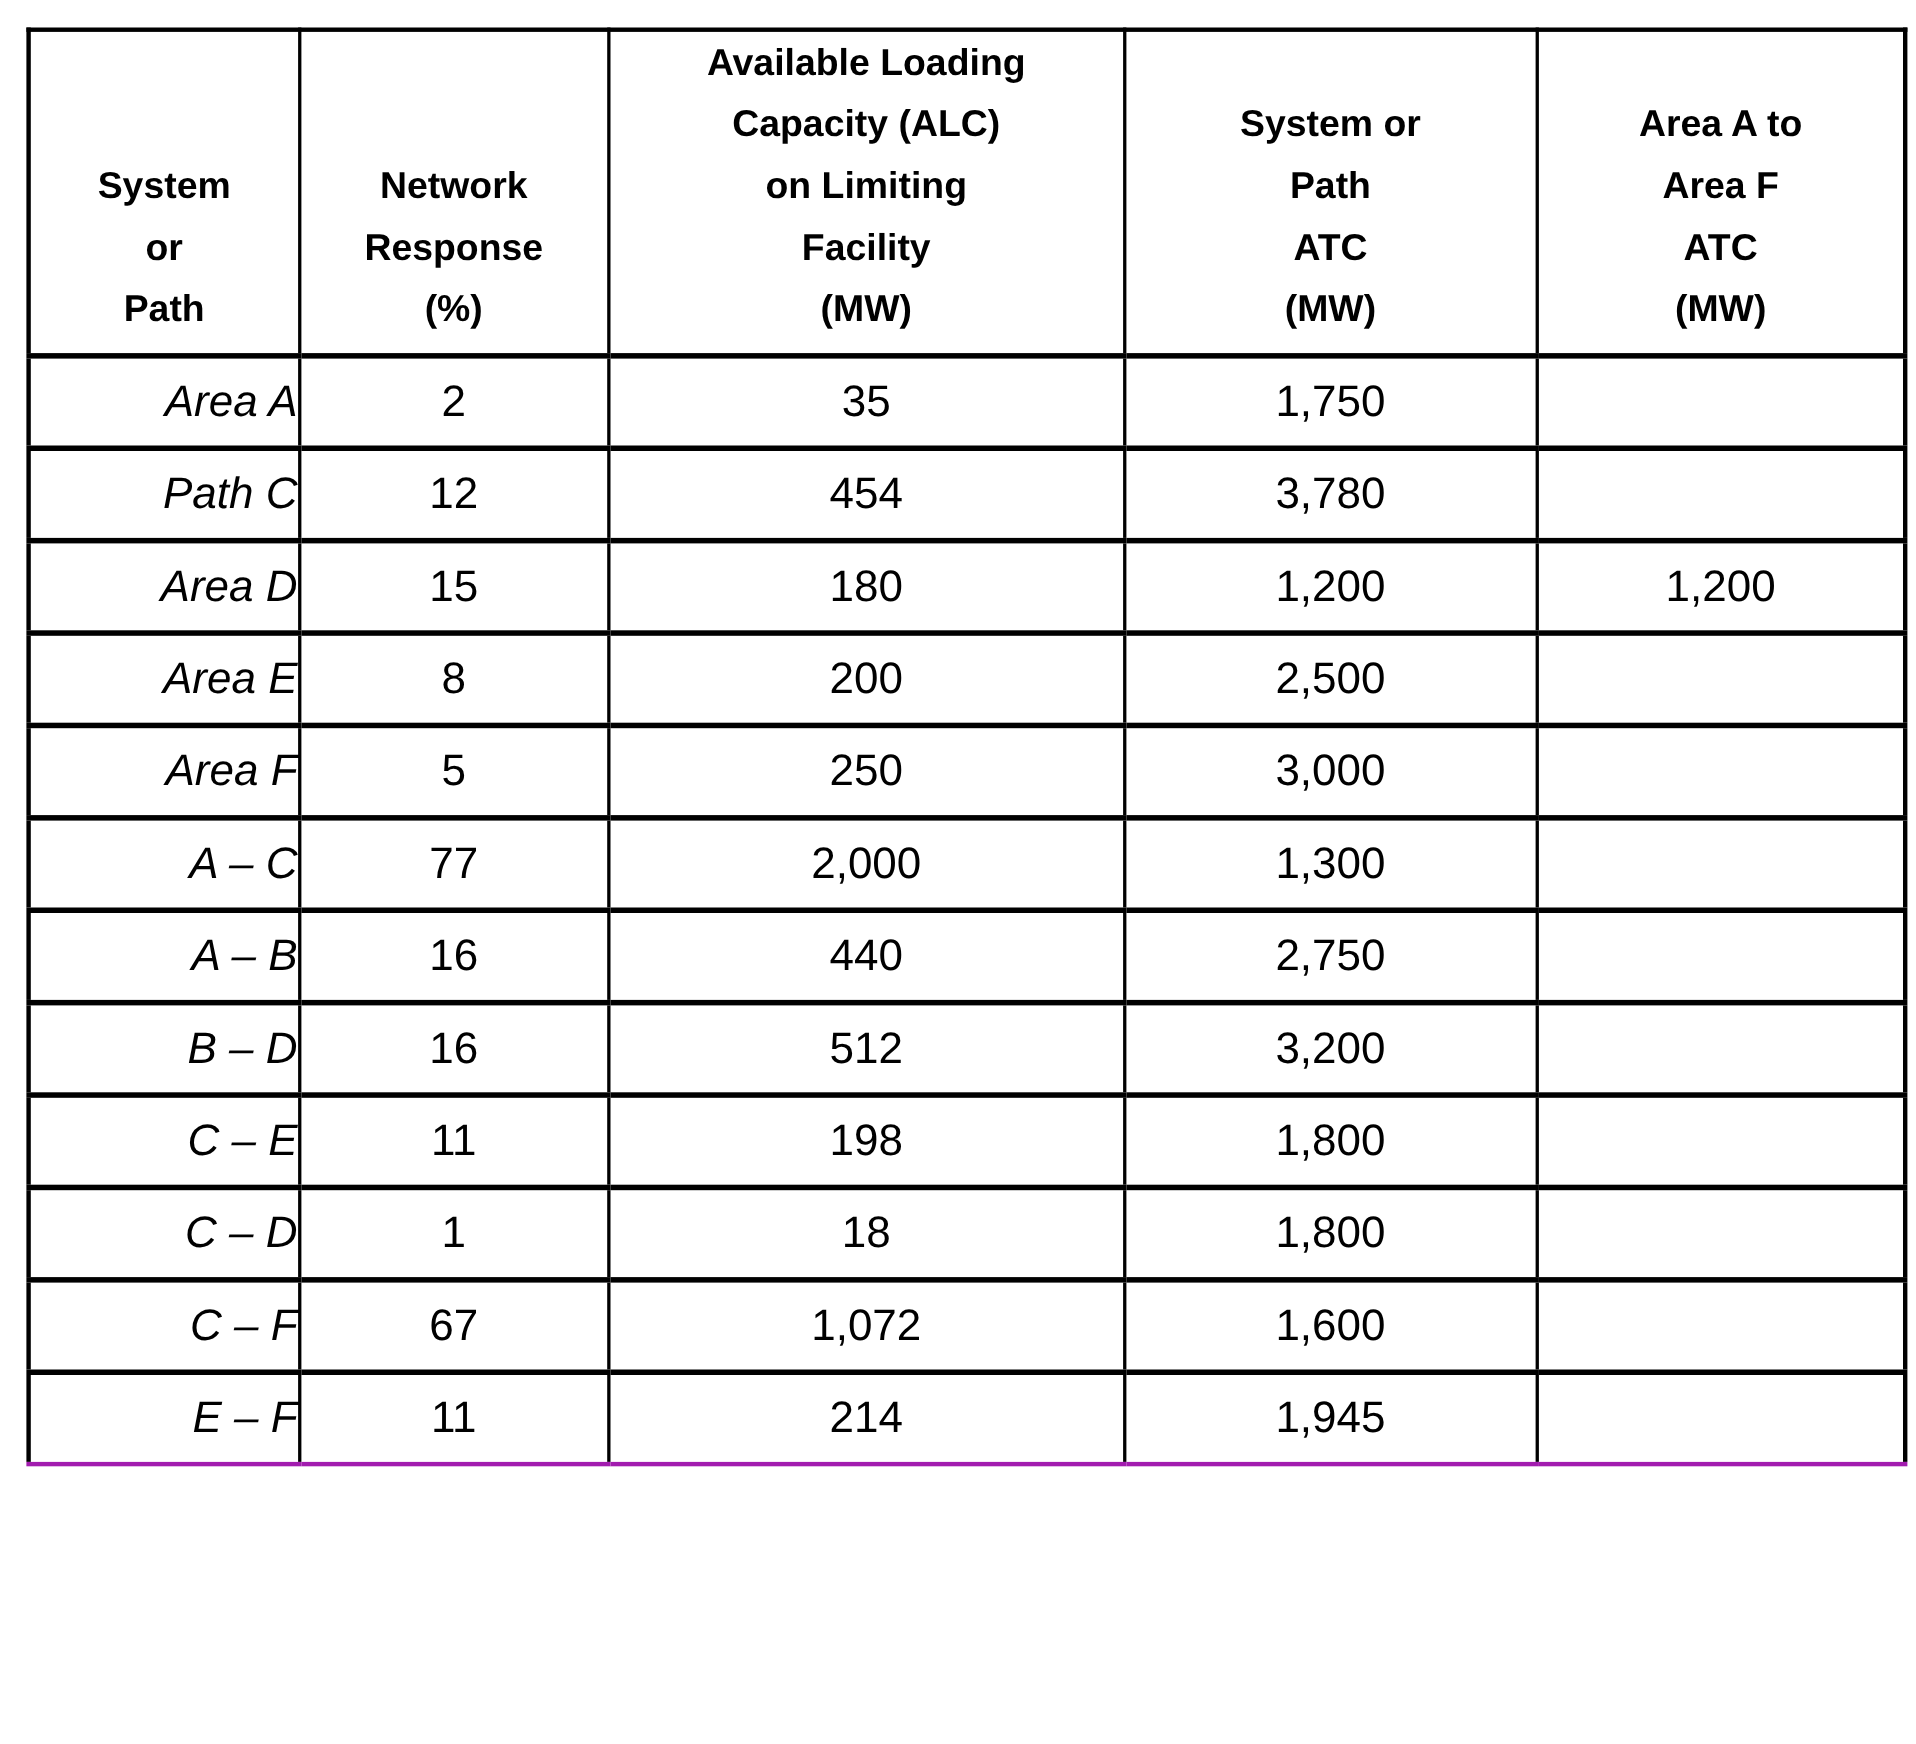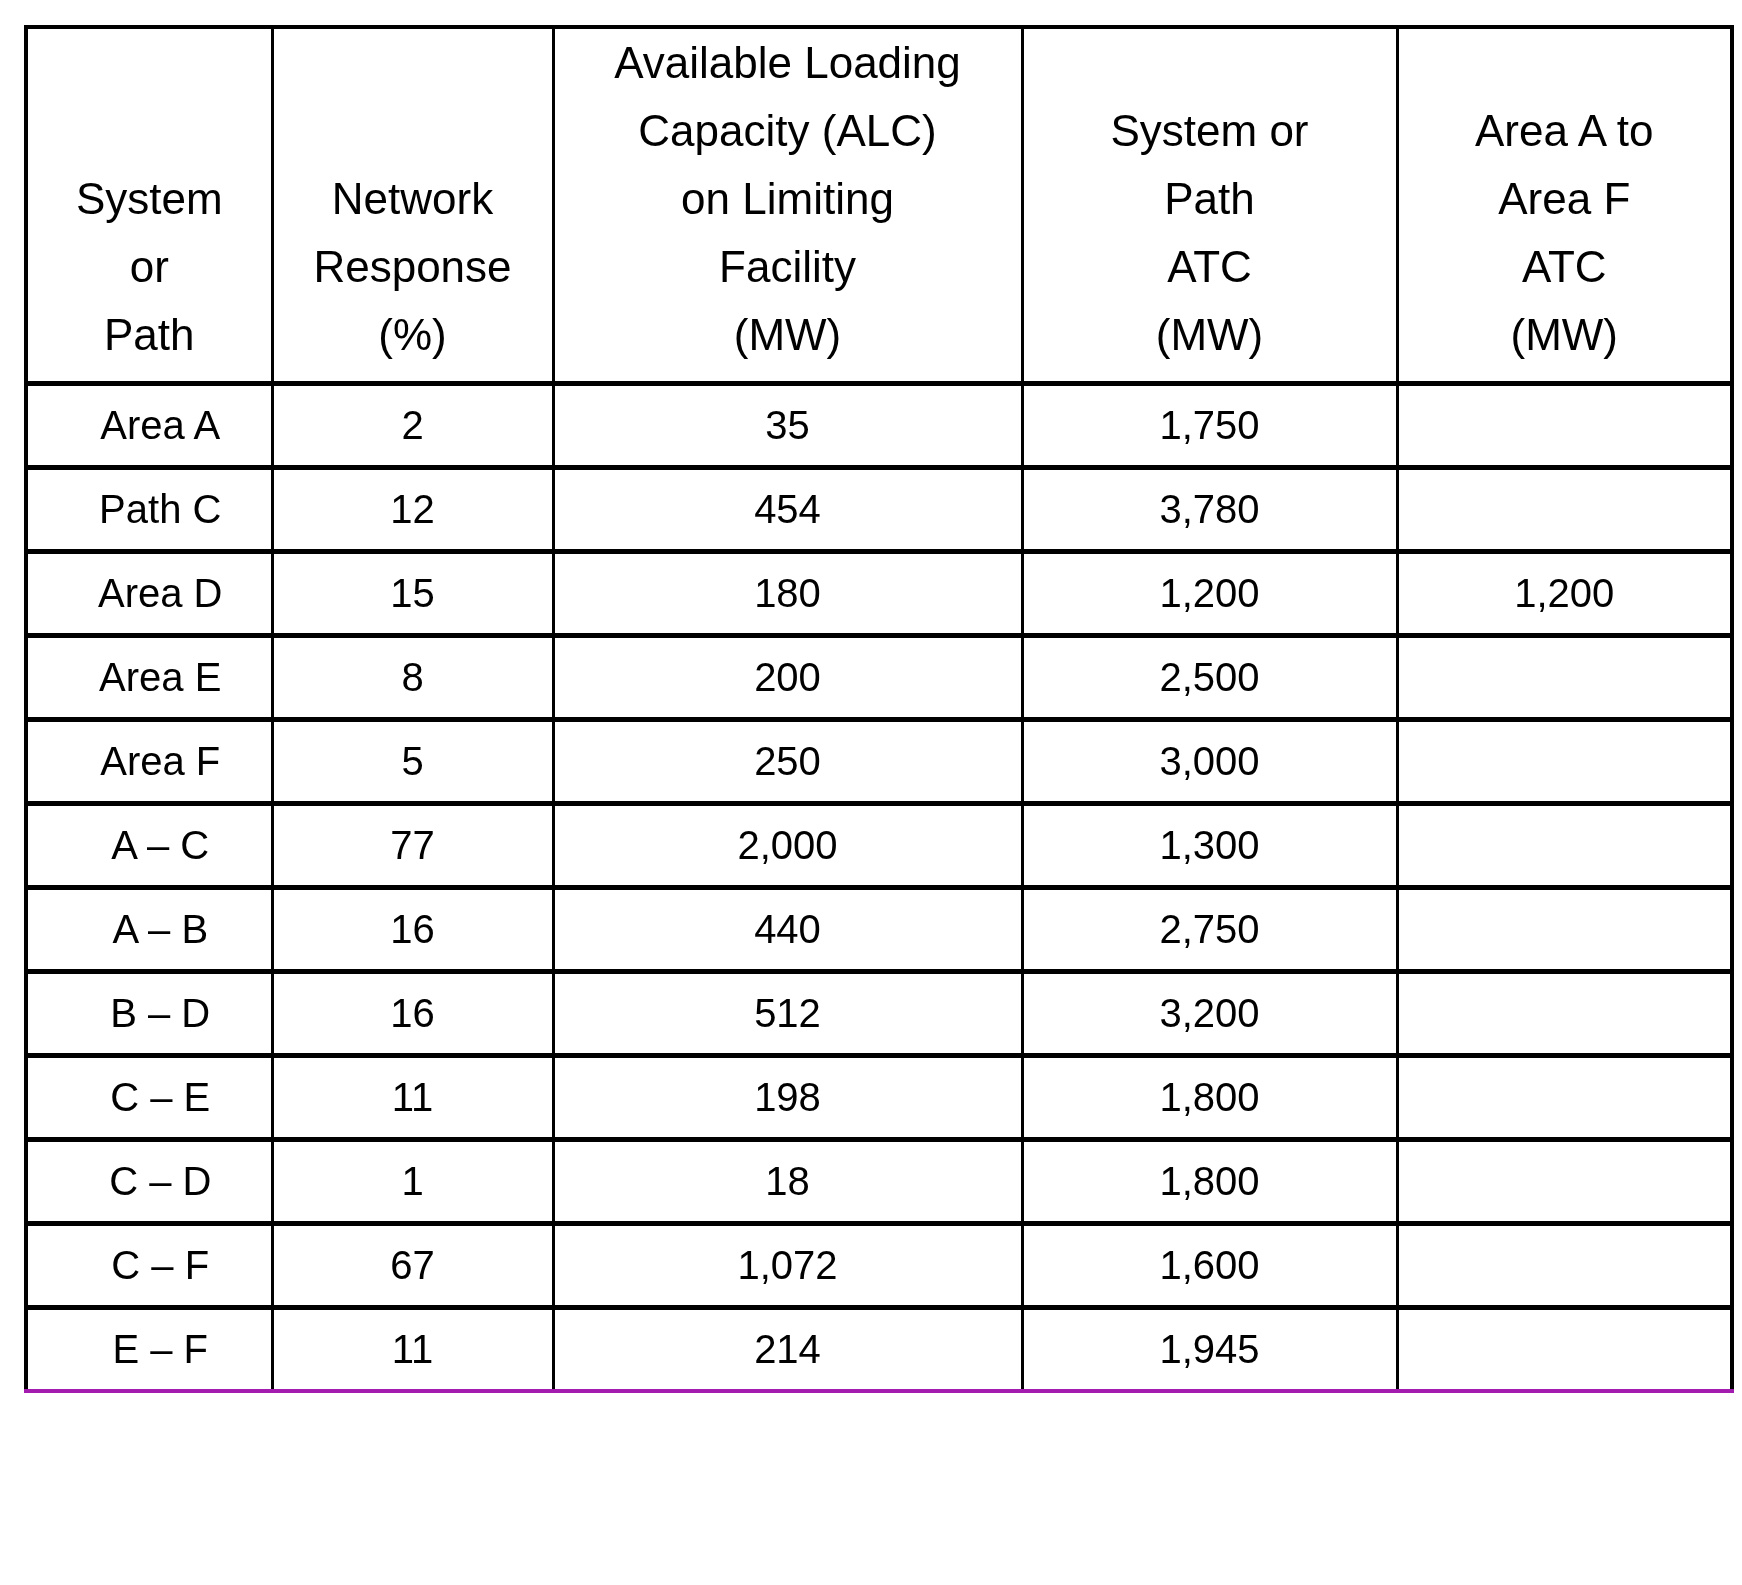--- a/index.html
+++ b/index.html
@@ -28,43 +28,44 @@
     .atc-table col.c2 { width: 281px; }
     .atc-table col.c3 { width: 469px; }
     .atc-table col.c4 { width: 375px; }
     .atc-table col.c5 { width: 335px; }
 
     .atc-table th {
       height: 272px;
       border-left: 3px solid #000;
       border-right: 3px solid #000;
       border-bottom: 5px solid #000;
-      font-weight: normal;
-      font-size: 44px;
-      line-height: 68px;
+      font-weight: bold;
+      font-size: 34px;
+      line-height: 56px;
       text-align: center;
       vertical-align: bottom;
       padding: 0 6px 12px 6px;
       white-space: pre-line;
       letter-spacing: 0px;
     }
     .atc-table td {
       height: 79px;
       border-left: 3px solid #000;
       border-right: 3px solid #000;
       border-bottom: 5px solid #000;
       font-size: 40px;
       text-align: center;
       vertical-align: middle;
       padding: 0;
       white-space: nowrap;
     }
     .atc-table td.label-cell {
-      text-align: center;
+      text-align: right;
       padding-left: 22px;
+      font-style: italic;
     }
     .atc-table tr:last-child td {
       border-bottom: 4px solid #a21caf;
     }
   </style>
 </head>
 <body>
 
 <table class="atc-table">
   <colgroup>

